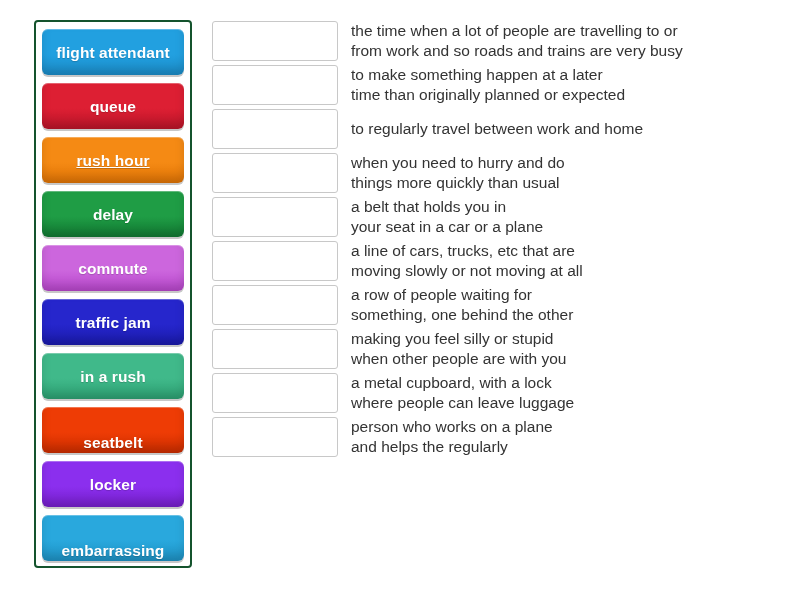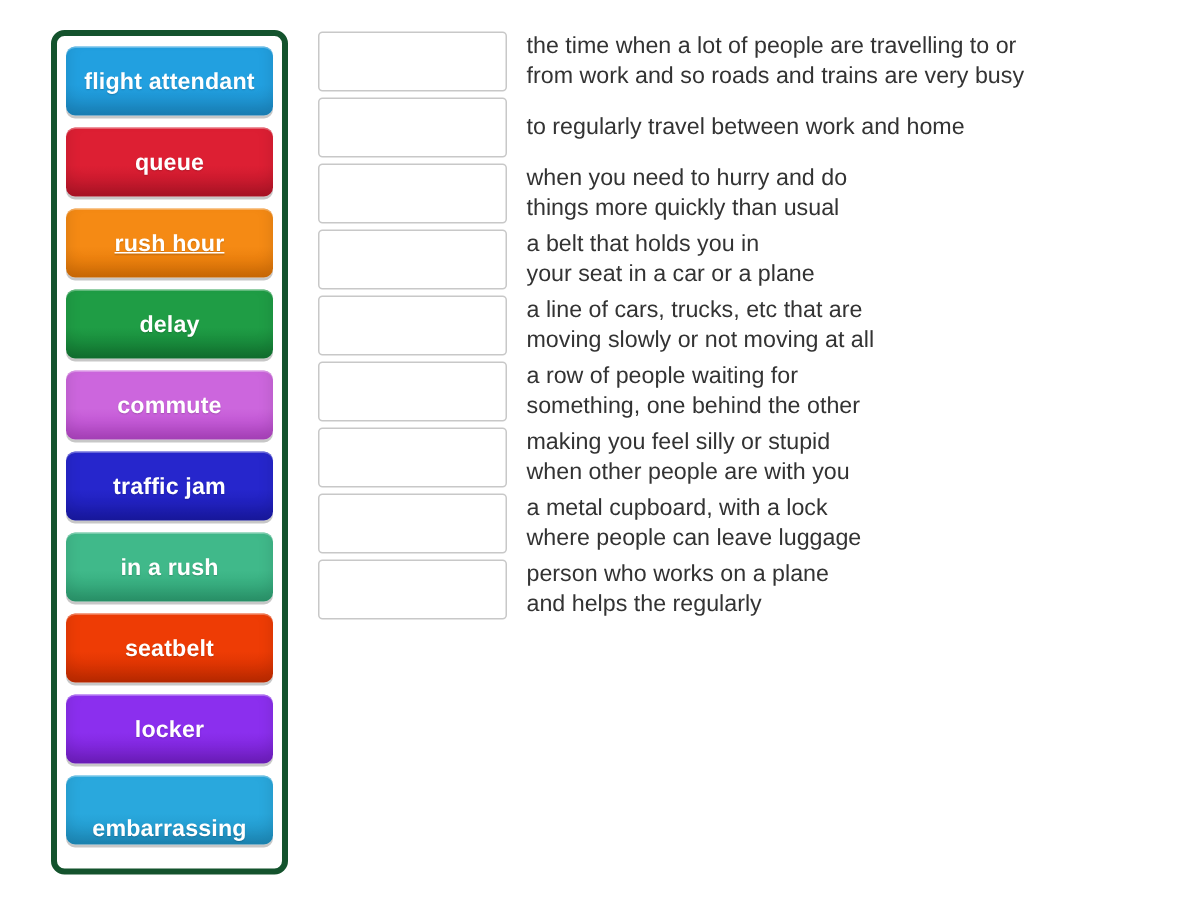--- a/index.html
+++ b/index.html
@@ -20,24 +20,24 @@
     height: 600px;
     display: flex;
     align-items: flex-start;
     padding: 20px 0 0 0;
   }
 
   
   .tiles-panel {
     width: 158px;
     margin-left: 34px;
-    border: 4px solid #14532d;
-    border-radius: 9px;
+    border: 2px solid #14532d;
+    border-radius: 4px;
     background: #ffffff;
-    padding: 7px 6px 16px 6px;
+    padding: 7px 6px 5px 6px;
     display: flex;
     flex-direction: column;
     gap: 8px;
   }
 
   .tile {
     position: relative;
     height: 46px;
     border-radius: 6px;
     display: flex;
@@ -112,36 +112,41 @@
       </div>
       <div class="tile" style="background: linear-gradient(rgb(204, 102, 221) 0%, rgb(204, 102, 221) 55%, rgb(184, 71, 204) 100%); text-align: right;">
         <span class="tile-label">commute</span>
       </div>
       <div class="tile" style="background: linear-gradient(rgb(38, 38, 204) 0%, rgb(38, 38, 204) 55%, rgb(26, 26, 173) 100%);">
         <span class="tile-label">traffic jam</span>
       </div>
       <div class="tile" style="background: linear-gradient(rgb(64, 185, 138) 0%, rgb(64, 185, 138) 55%, rgb(45, 161, 115) 100%);">
         <span class="tile-label">in a rush</span>
       </div>
-      <div class="tile" style="background: linear-gradient(rgb(238, 60, 5) 0%, rgb(238, 60, 5) 55%, rgb(204, 45, 0) 100%);">
+      <div class="tile" style="background: linear-gradient(rgb(238, 60, 5) 0%, rgb(238, 60, 5) 55%, rgb(204, 45, 0) 100%); align-items: flex-end;">
         <span class="tile-label">seatbelt</span>
       </div>
       <div class="tile" style="background: linear-gradient(rgb(139, 47, 238) 0%, rgb(139, 47, 238) 55%, rgb(118, 31, 204) 100%);">
         <span class="tile-label">locker</span>
       </div>
       <div class="tile" style="background: linear-gradient(rgb(41, 168, 221) 0%, rgb(41, 168, 221) 55%, rgb(30, 146, 196) 100%); align-items: flex-end;">
         <span class="tile-label">embarrassing</span>
       </div>
     </div>
 
   <div class="rows">
       <div class="row">
         <div class="dropzone"></div>
         <div class="definition">the time when a lot of people are travelling to or
 from work and so roads and trains are very busy</div>
+      </div>
+      <div class="row">
+        <div class="dropzone"></div>
+        <div class="definition">to make something happen at a later
+time than originally planned or expected</div>
       </div>
       <div class="row">
         <div class="dropzone"></div>
         <div class="definition">to regularly travel between work and home</div>
       </div>
       <div class="row">
         <div class="dropzone"></div>
         <div class="definition">when you need to hurry and do
 things more quickly than usual</div>
       </div>

